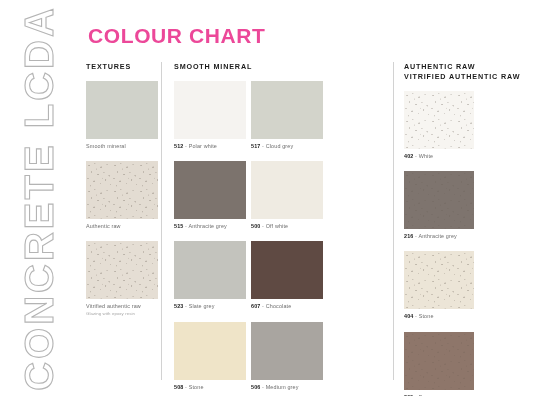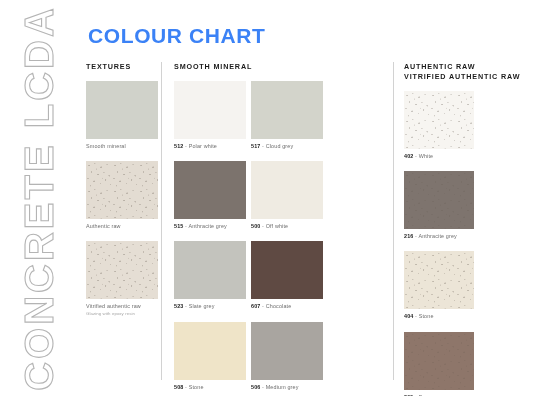--- a/index.html
+++ b/index.html
@@ -27,21 +27,21 @@
     color: transparent;
     -webkit-text-stroke: 1.1px #b4b4b4;
     text-shadow: 0 0 0 transparent;
     font-family: "Liberation Sans", sans-serif;
   }
 
   
   .page-title {
     position: absolute; left: 88px; top: 24px;
     font-size: 21px; font-weight: 700; letter-spacing: 0.6px;
-    color: #3b82f6;
+    color: #ec4899;
   }
 
   
   .columns { position: absolute; left: 82px; top: 62px; width: 470px; height: 320px; }
 
   .col { position: absolute; top: 0; }
   .col-textures { left: 4px; width: 74px; }
   .col-smooth   { left: 92px; width: 226px; }
   .col-raw      { left: 322px; width: 150px; }
 

